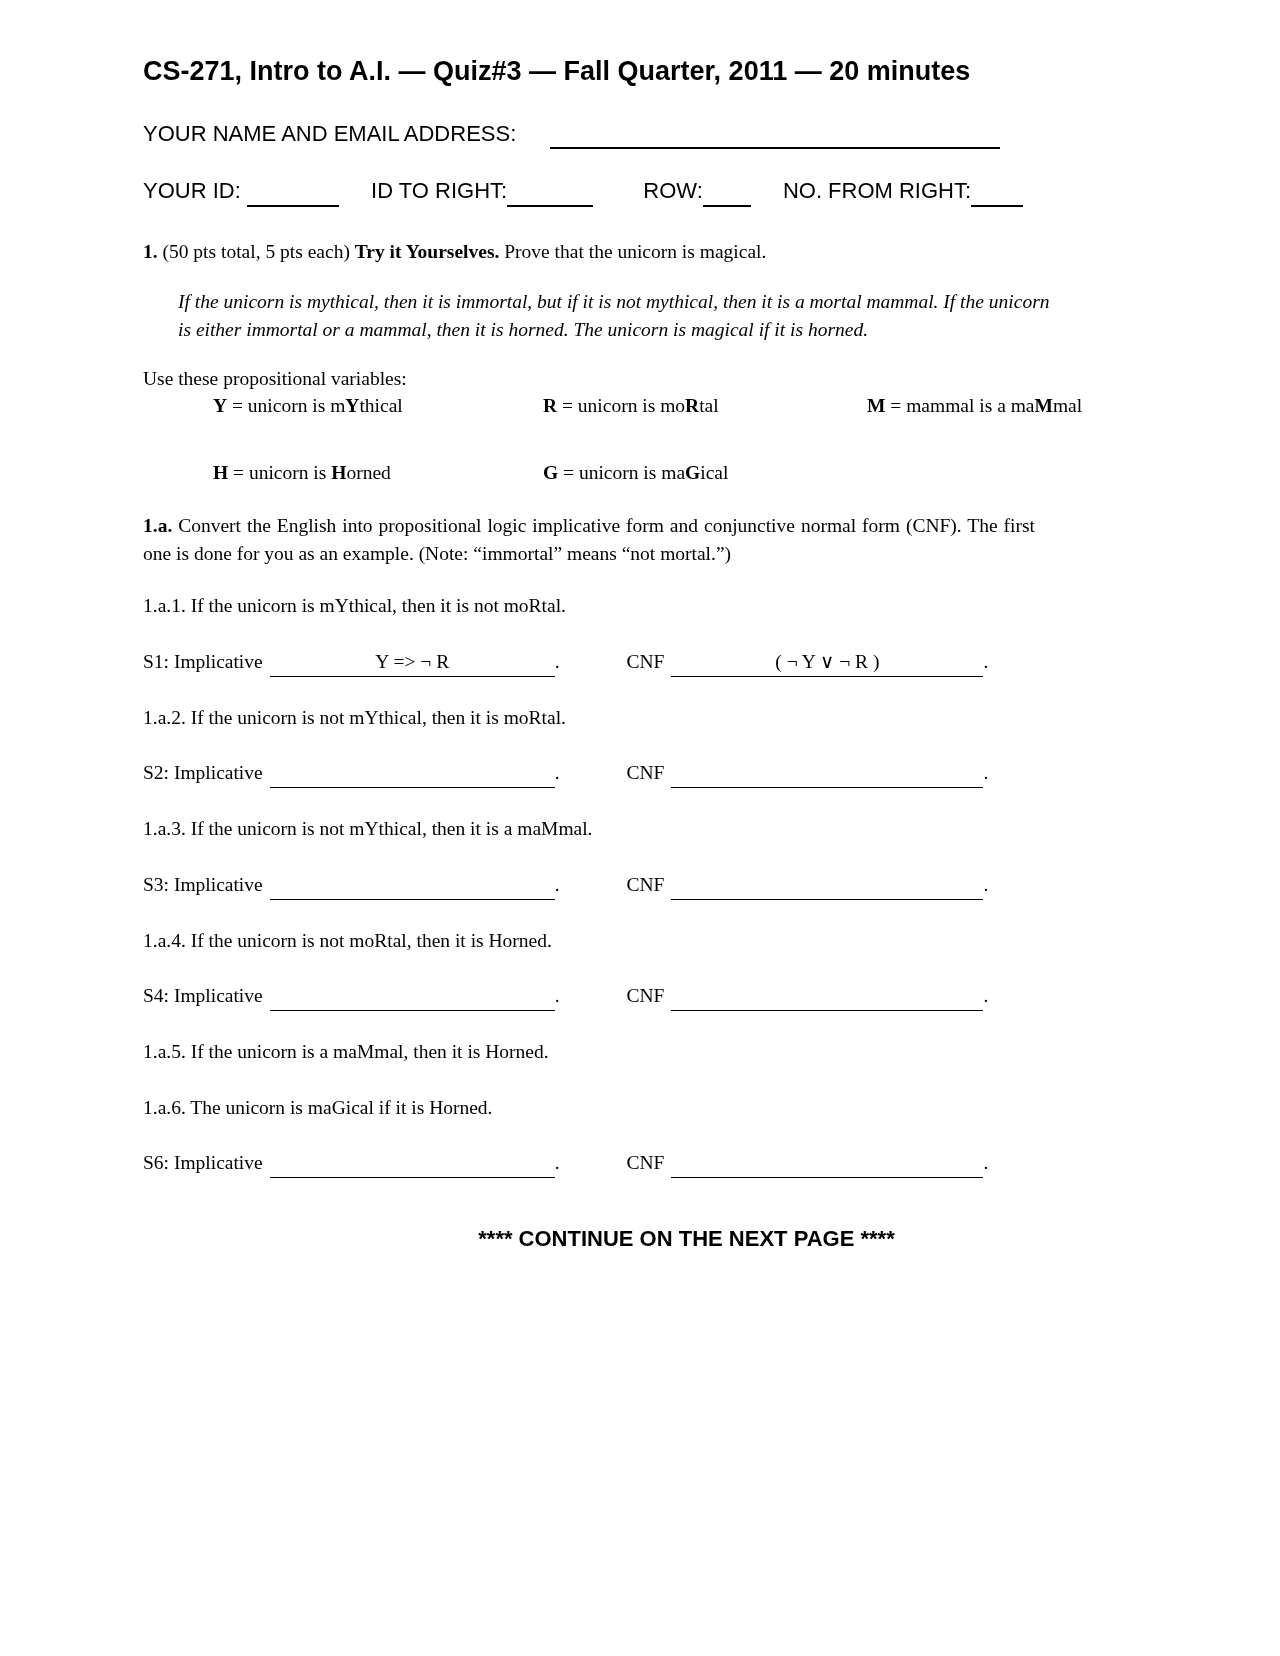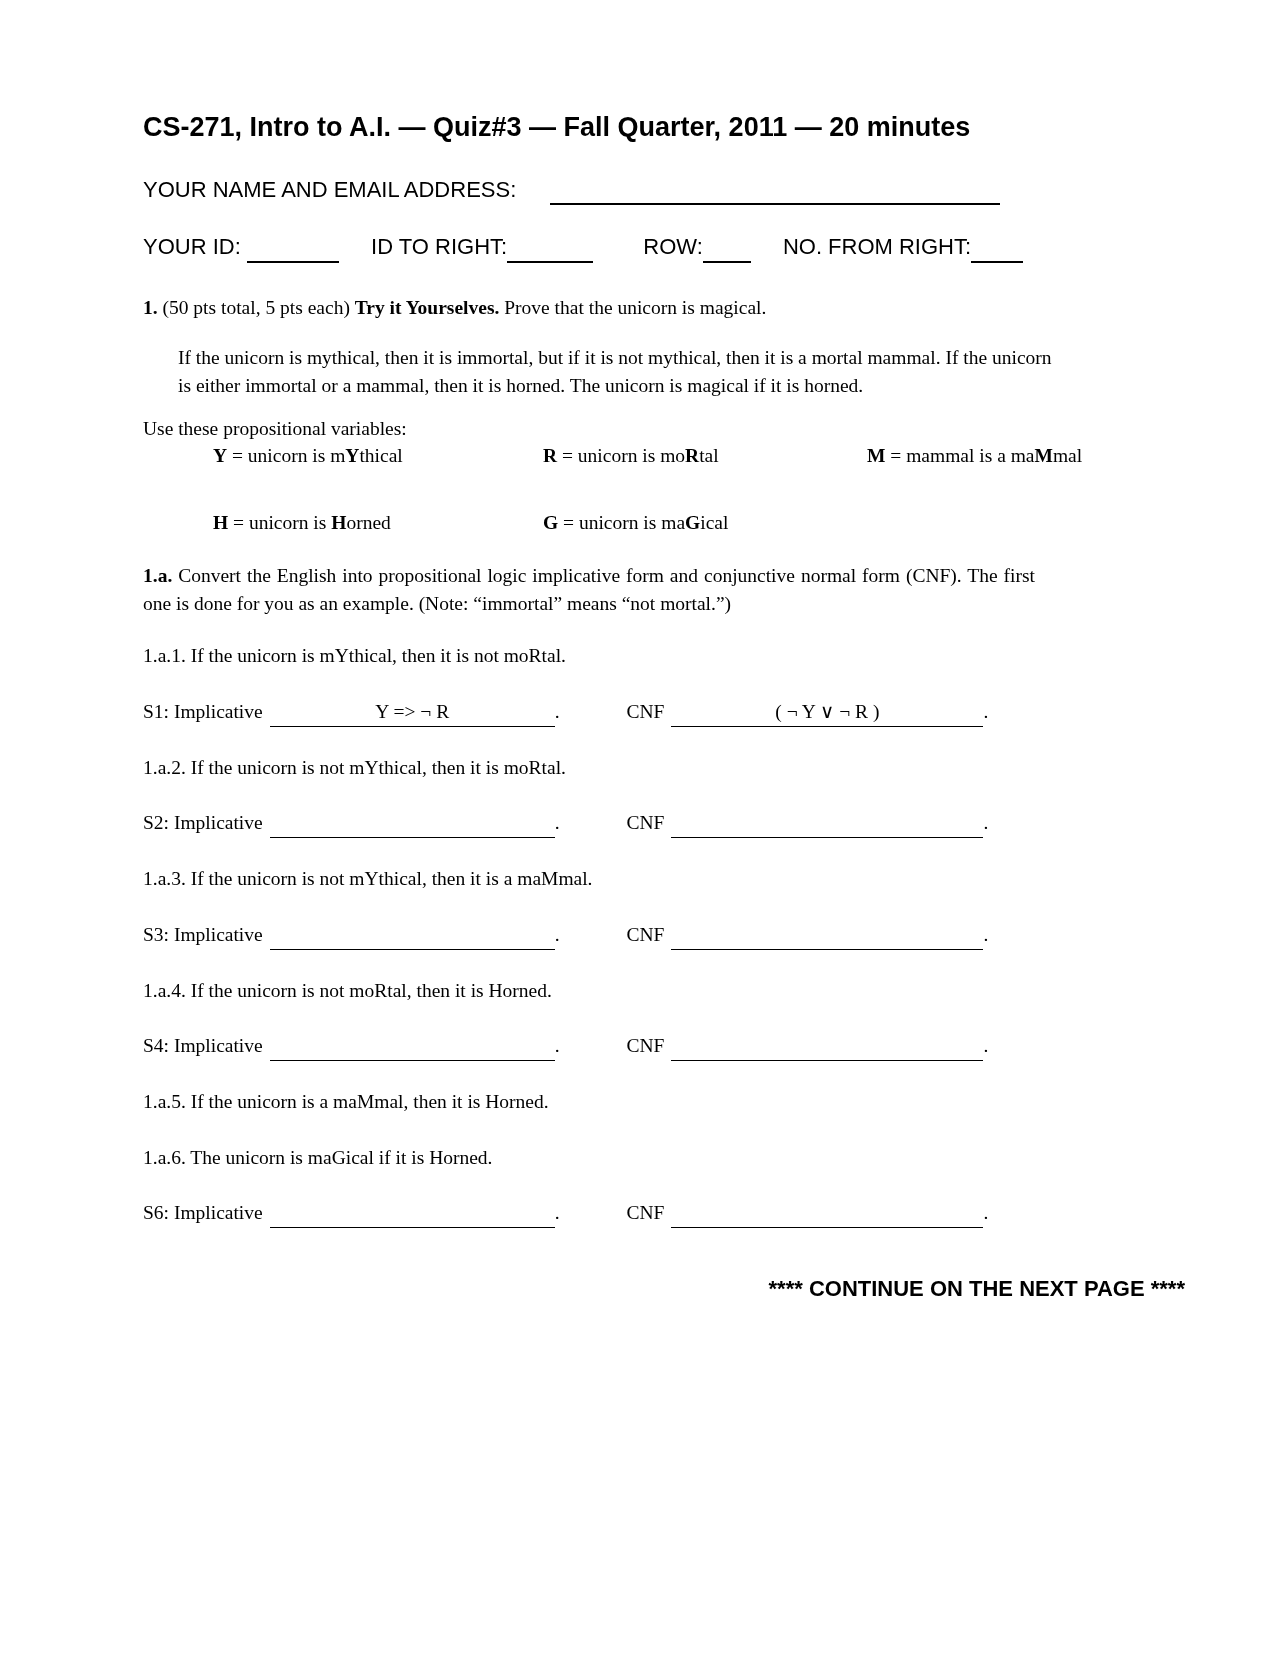--- a/index.html
+++ b/index.html
@@ -2,21 +2,21 @@
 <html><head>
 <meta charset="utf-8">
 <style>
   * { margin:0; padding:0; box-sizing:border-box; }
   html,body { background:#ffffff; }
   body {
     width:1280px; min-height:1656px;
     color:#000;
     font-family:"Liberation Serif", serif;
   }
-  .page { padding:112px 95px 60px 143px; }
+  .page { padding:56px 95px 60px 143px; }
 
   .sans  { font-family:"Liberation Sans", sans-serif; }
 
   .title {
     font-family:"Liberation Sans", sans-serif;
     font-weight:bold; font-size:27px; line-height:1.15;
     margin-bottom:34px; letter-spacing:0;
   }
 
   .form-row { font-size:22px; line-height:1.2; white-space:nowrap; }
@@ -37,23 +37,24 @@
   .seat-blank    { width:52px; border-bottom-width:2px; }
   .gap-a { margin-left:26px; }
   .gap-b { margin-left:44px; }
   .gap-c { margin-left:26px; }
 
   .body-text { font-size:19.5px; line-height:1.45; }
 
   .q-intro { margin-bottom:22px; }
 
   .story {
+    font-style:italic;
     margin-left:35px;
     width:885px;
-    margin-bottom:14px;
+    margin-bottom:20px;
   }
 
   .vars-intro { }
 
   .vars-grid {
     margin-left:70px;
     display:grid;
     grid-template-columns:290px 284px 1fr;
     row-gap:1px;
     font-size:19.5px; line-height:1.38;
@@ -70,21 +71,21 @@
   .stmt-line { margin-bottom:27px; }
   .s-line    { margin-bottom:27px; white-space:nowrap; }
 
   .blank-impl { width:285px; margin-left:7px; }
   .blank-cnf  { width:312px; margin-left:7px; }
   .cnf-word   { margin-left:62px; }
 
   .continue-line {
     font-family:"Liberation Sans", sans-serif;
     font-weight:bold; font-size:22px;
-    text-align:right;
+    text-align:center;
     width:100%;
     padding-left:45px;
     margin-top:48px;
   }
 
   b, .bold { font-weight:normal; }
 </style>
 </head>
 <body>
 

